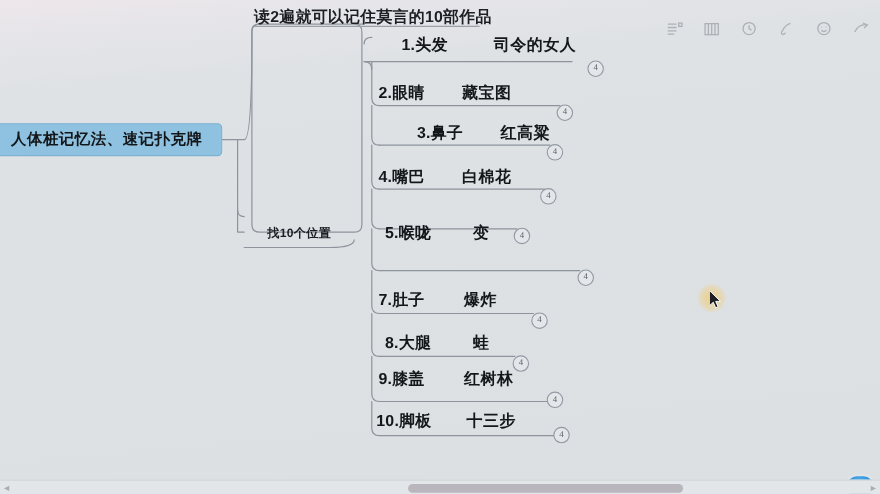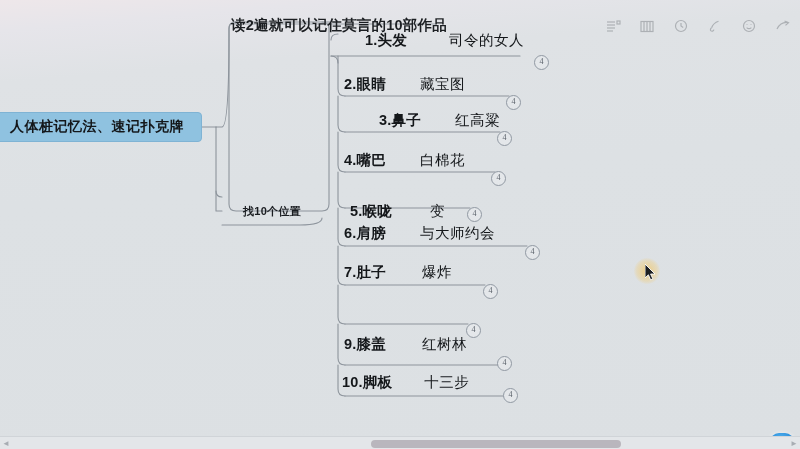--- a/index.html
+++ b/index.html
@@ -41,21 +41,21 @@
     align-items: center;
     justify-content: center;
     border-radius: 3px;
   }
   .tbtn svg { display: block; }
 
   
   #map-title {
     position: absolute;
     left: 231px;
-    top: 16px;
+    top: 6px;
     font-size: 14.5px;
     font-weight: bold;
     color: #1c1f23;
     letter-spacing: 0.2px;
     white-space: nowrap;
     text-shadow: 0 0 1px rgba(255,255,255,0.55);
   }
 
   
   #wires {
@@ -117,21 +117,21 @@
     white-space: nowrap;
   }
   .leaf .idx {
     font-size: 14.5px;
     font-weight: bold;
     color: #14171a;
     letter-spacing: 0.2px;
   }
   .leaf .work {
     font-size: 14.5px;
-    font-weight: normal;
+    font-weight: bold;
     color: #14171a;
     letter-spacing: 0.5px;
   }
 
   
   .badge {
     position: absolute;
     width: 13px;
     height: 13px;
     border: 1px solid #9199a3;
@@ -341,32 +341,32 @@
     <span class="work" style="margin-left:34px;">白棉花</span>
   </div>
   <div class="badge" style="left:491px; top:171px;">4</div>
 
   <div class="leaf" style="top:194px;">
     <span class="idx" style="margin-left:20px;">5.喉咙</span>
     <span class="work" style="margin-left:38px;">变</span>
   </div>
   <div class="badge" style="left:467px; top:207px;">4</div>
 
-  <div class="leaf" style="top:216px;">
-    <span class="idx" style="margin-left:14px;">6.肩膀</span>
-    <span class="work" style="margin-left:34px;">与大师约会</span>
-  </div>
   <div class="badge" style="left:525px; top:245px;">4</div>
 
   <div class="leaf" style="top:255px;">
     <span class="idx" style="margin-left:14px;">7.肚子</span>
     <span class="work" style="margin-left:36px;">爆炸</span>
   </div>
   <div class="badge" style="left:483px; top:284px;">4</div>
 
+  <div class="leaf" style="top:294px;">
+    <span class="idx" style="margin-left:20px;">8.大腿</span>
+    <span class="work" style="margin-left:38px;">蛙</span>
+  </div>
   <div class="badge" style="left:466px; top:323px;">4</div>
 
   <div class="leaf" style="top:327px;">
     <span class="idx" style="margin-left:14px;">9.膝盖</span>
     <span class="work" style="margin-left:36px;">红树林</span>
   </div>
   <div class="badge" style="left:497px; top:356px;">4</div>
 
   <div class="leaf" style="top:365px;">
     <span class="idx" style="margin-left:12px;">10.脚板</span>

